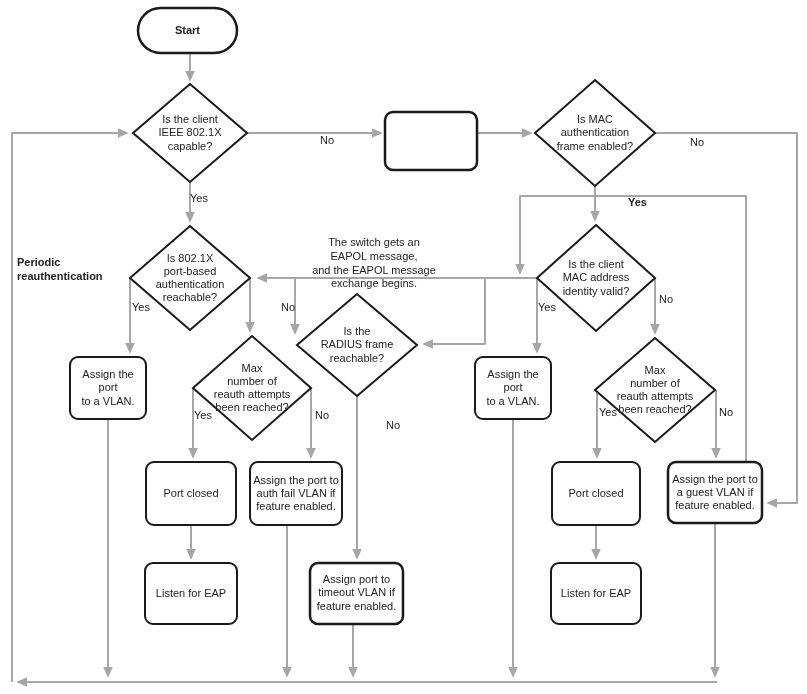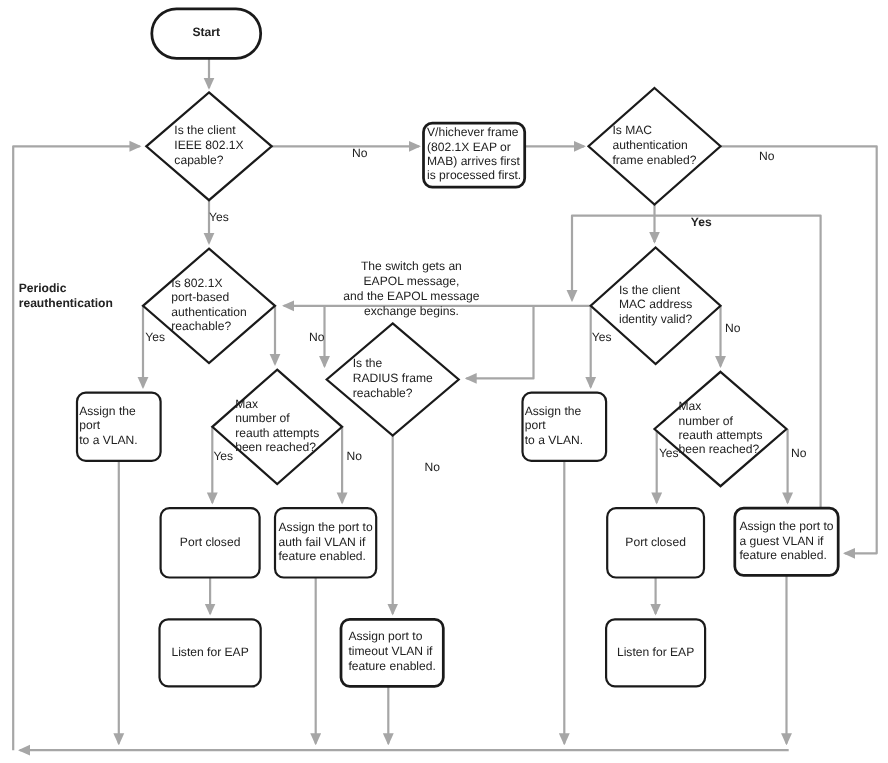--- a/index.html
+++ b/index.html
@@ -8,21 +8,21 @@
     background:var(--background,#ffffff);
     font-family:"Liberation Sans",sans-serif;color:var(--text,#222222);
   }
   .canvas svg{position:absolute;left:0;top:0;}
   .edge{fill:none;stroke:var(--connector,#a6a6a6);stroke-width:2;stroke-linejoin:round;}
   .shape{fill:#ffffff;stroke:var(--shape_border,#1a1a1a);stroke-width:2;}
   .shape.thick{stroke-width:2.5;}
   #arw path{fill:var(--connector,#a6a6a6);}
   .node{
     position:absolute;display:flex;align-items:center;justify-content:center;
-    text-align:left;white-space:pre-line;font-size:11px;line-height:1.2;
+    text-align:center;white-space:pre-line;font-size:11px;line-height:1.2;
   }
   .elabel{position:absolute;font-size:11px;line-height:1.1;padding-left:24px;}
   .ann{position:absolute;font-size:11px;line-height:1.25;white-space:pre-line;}
   .center{text-align:center;}
   .bold{font-weight:bold;}
 </style>
 </head>
 <body>
 
 <div class="canvas">
@@ -84,24 +84,20 @@
       <rect class="shape" x="145" y="563" width="92" height="61" rx="8"></rect>
       <rect class="shape thick" x="310" y="563" width="93" height="61" rx="8"></rect>
       <rect class="shape" x="551" y="563" width="90" height="61" rx="8"></rect>
     </g>
   </svg>
 
   <div class="node bold" style="left:138px;top:8px;width:99px;height:45px;">Start</div>
   <div class="node" style="left:140px;top:106px;width:100px;height:54px;">Is the client
 IEEE 802.1X
 capable?</div>
-  <div class="node" style="left:387px;top:114px;width:88px;height:54px;">V/hichever frame
-(802.1X EAP or
-MAB) arrives first
-is processed first.</div>
   <div class="node" style="left:540px;top:106px;width:110px;height:54px;">Is MAC
 authentication
 frame enabled?</div>
   <div class="node" style="left:133px;top:250px;width:114px;height:56px;">Is 802.1X
 port-based
 authentication
 reachable?</div>
   <div class="node" style="left:541px;top:252px;width:110px;height:52px;">Is the client
 MAC address
 identity valid?</div>

